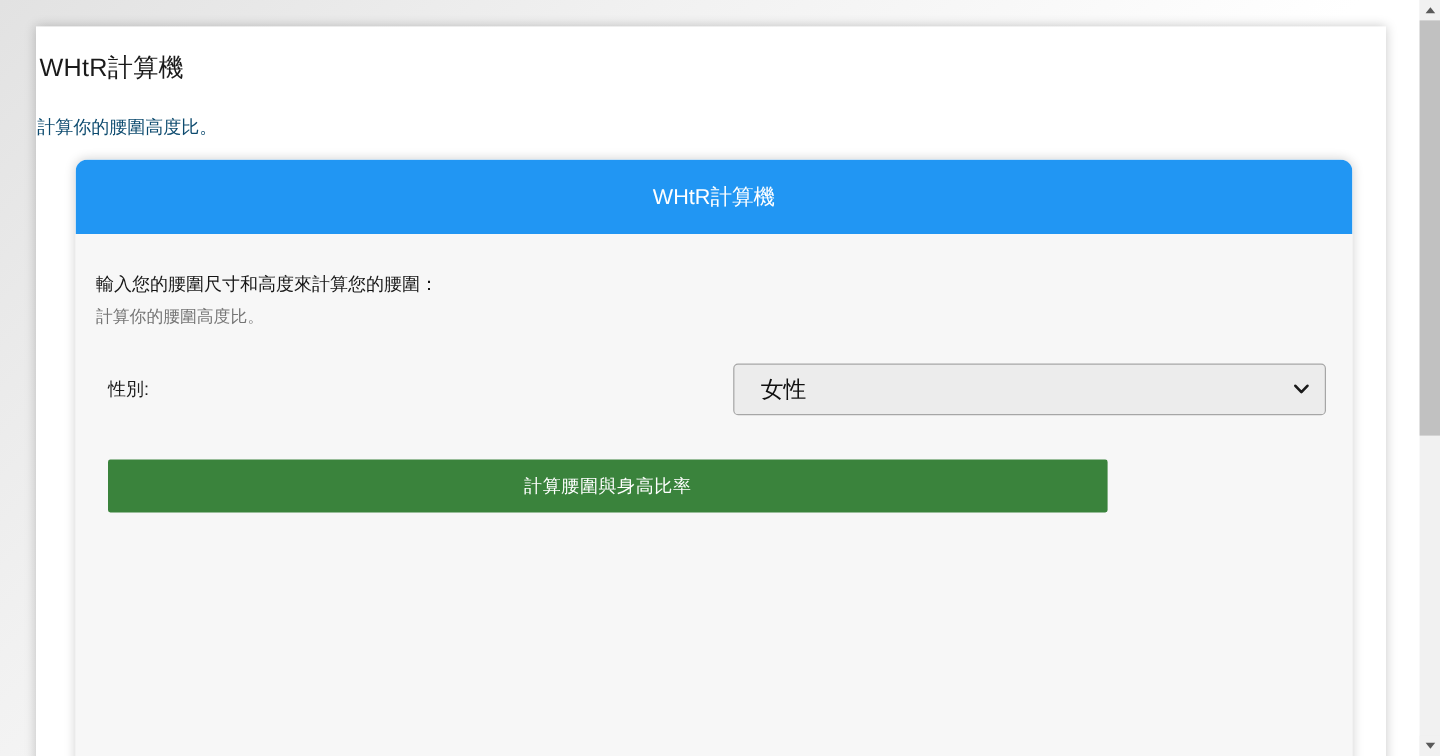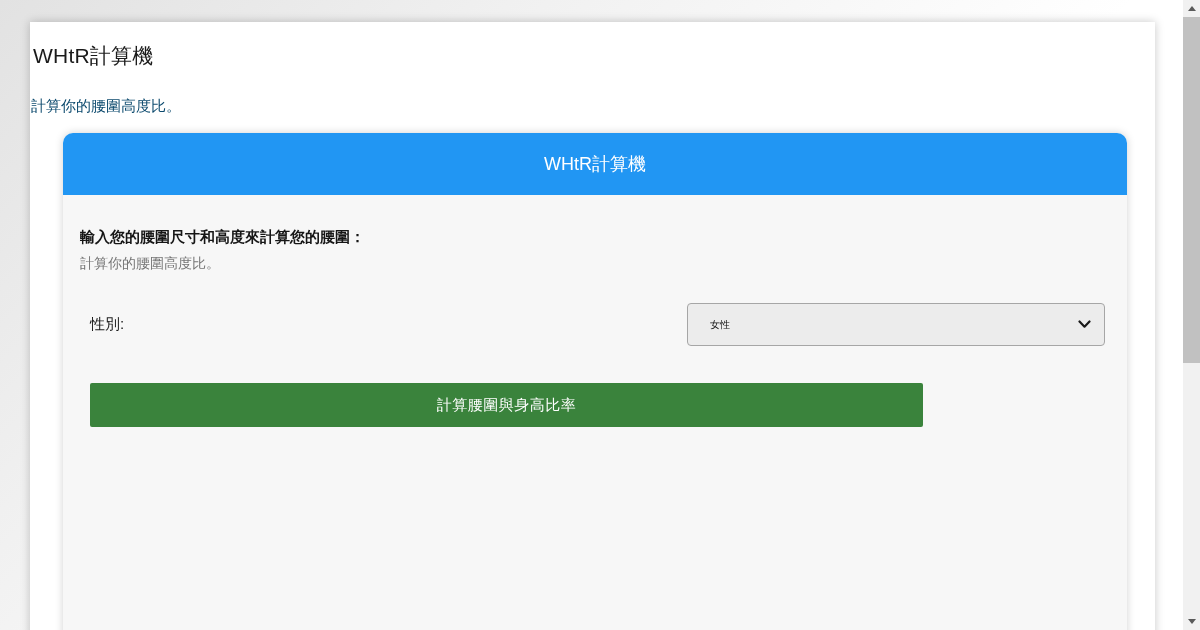--- a/index.html
+++ b/index.html
@@ -50,21 +50,21 @@
   }
   .card-body {
     background: var(--card-body-bg, #f7f7f7);
     padding-bottom: 60px;
     min-height: 460px;
   }
 
   .intro-instruction {
     padding: 33px 20px 0 17px;
     font-size: 15px;
-    font-weight: 700;
+    font-weight: 400;
     color: #161616;
   }
   .intro-note {
     padding: 8px 20px 0 17px;
     font-size: 14px;
     color: #757575;
   }
 
   .form-row {
     display: flex;
@@ -75,27 +75,27 @@
   .row-gender { margin-top: 30px; }
   .row-waist  { margin-top: 47px; }
   .row-height { margin-top: 47px; }
 
   .field-label {
     font-size: 15px;
     color: #1b1b1b;
   }
 
   .select-box {
-    width: 418px; height: 43px;
+    width: 494px; height: 43px;
     background: #ececec;
     border: 1px solid #a6a6a6;
     border-radius: 4px;
     display: flex; align-items: center; justify-content: space-between;
     padding: 0 13px 0 22px;
-    font-size: 10px;
+    font-size: 19px;
     color: #111111;
     cursor: pointer;
   }
   .select-box .chevron { display: flex; align-items: center; }
 
   .text-input {
     width: 418px; height: 48px;
     background: #ffffff;
     border: 1px solid #c9c9c9;
     border-radius: 5px;

